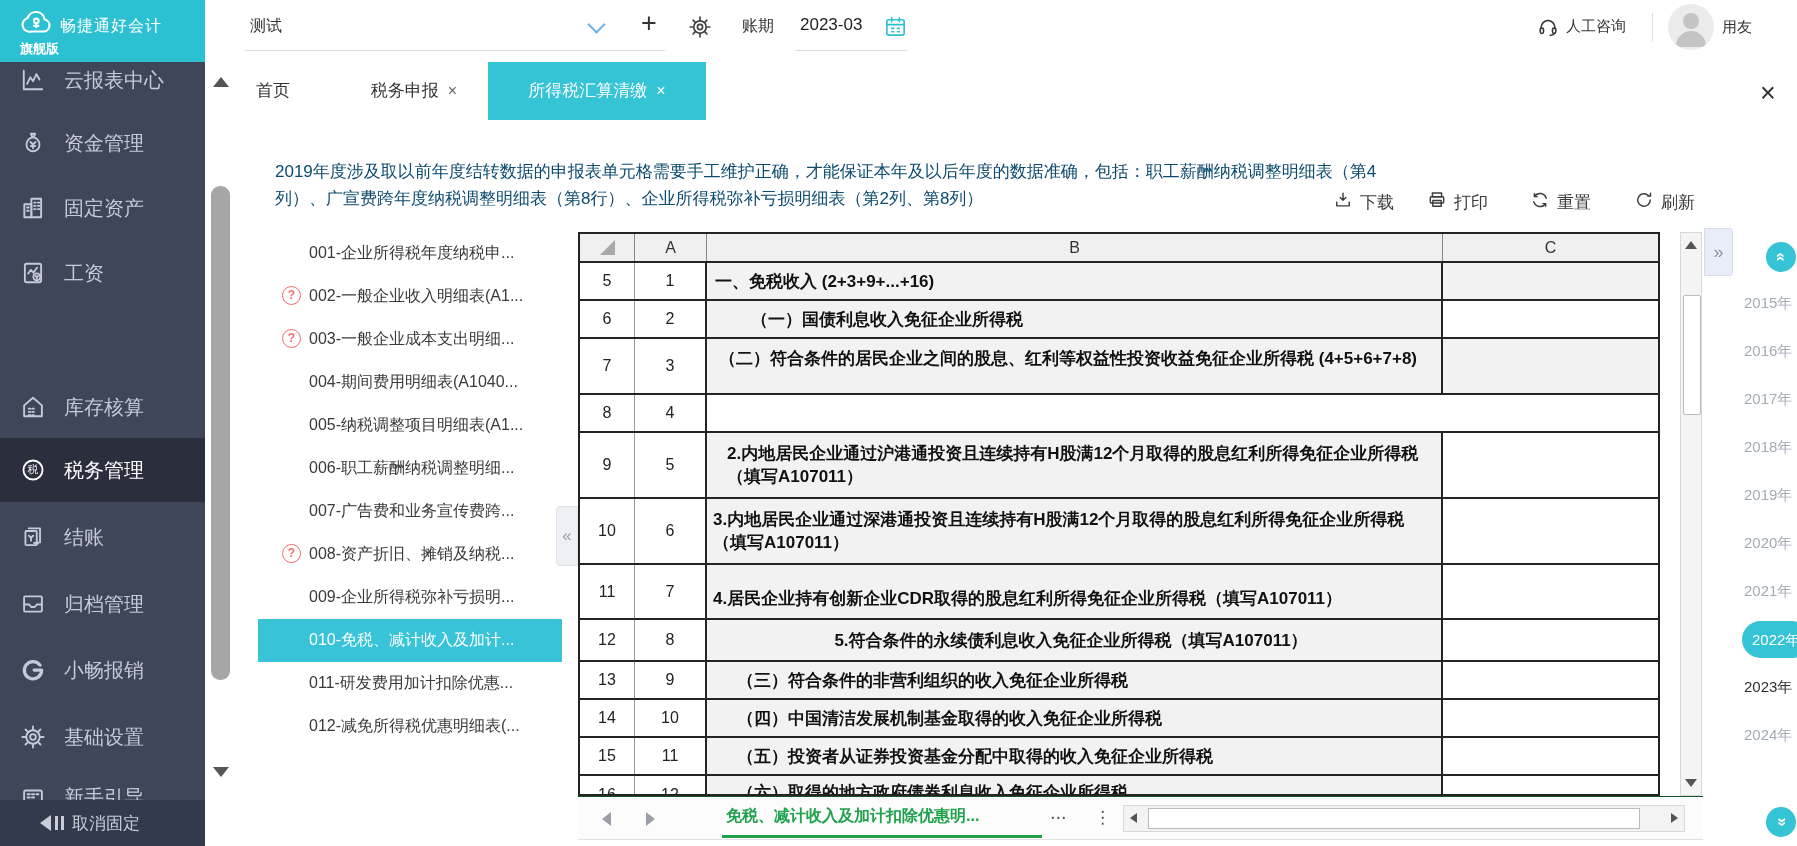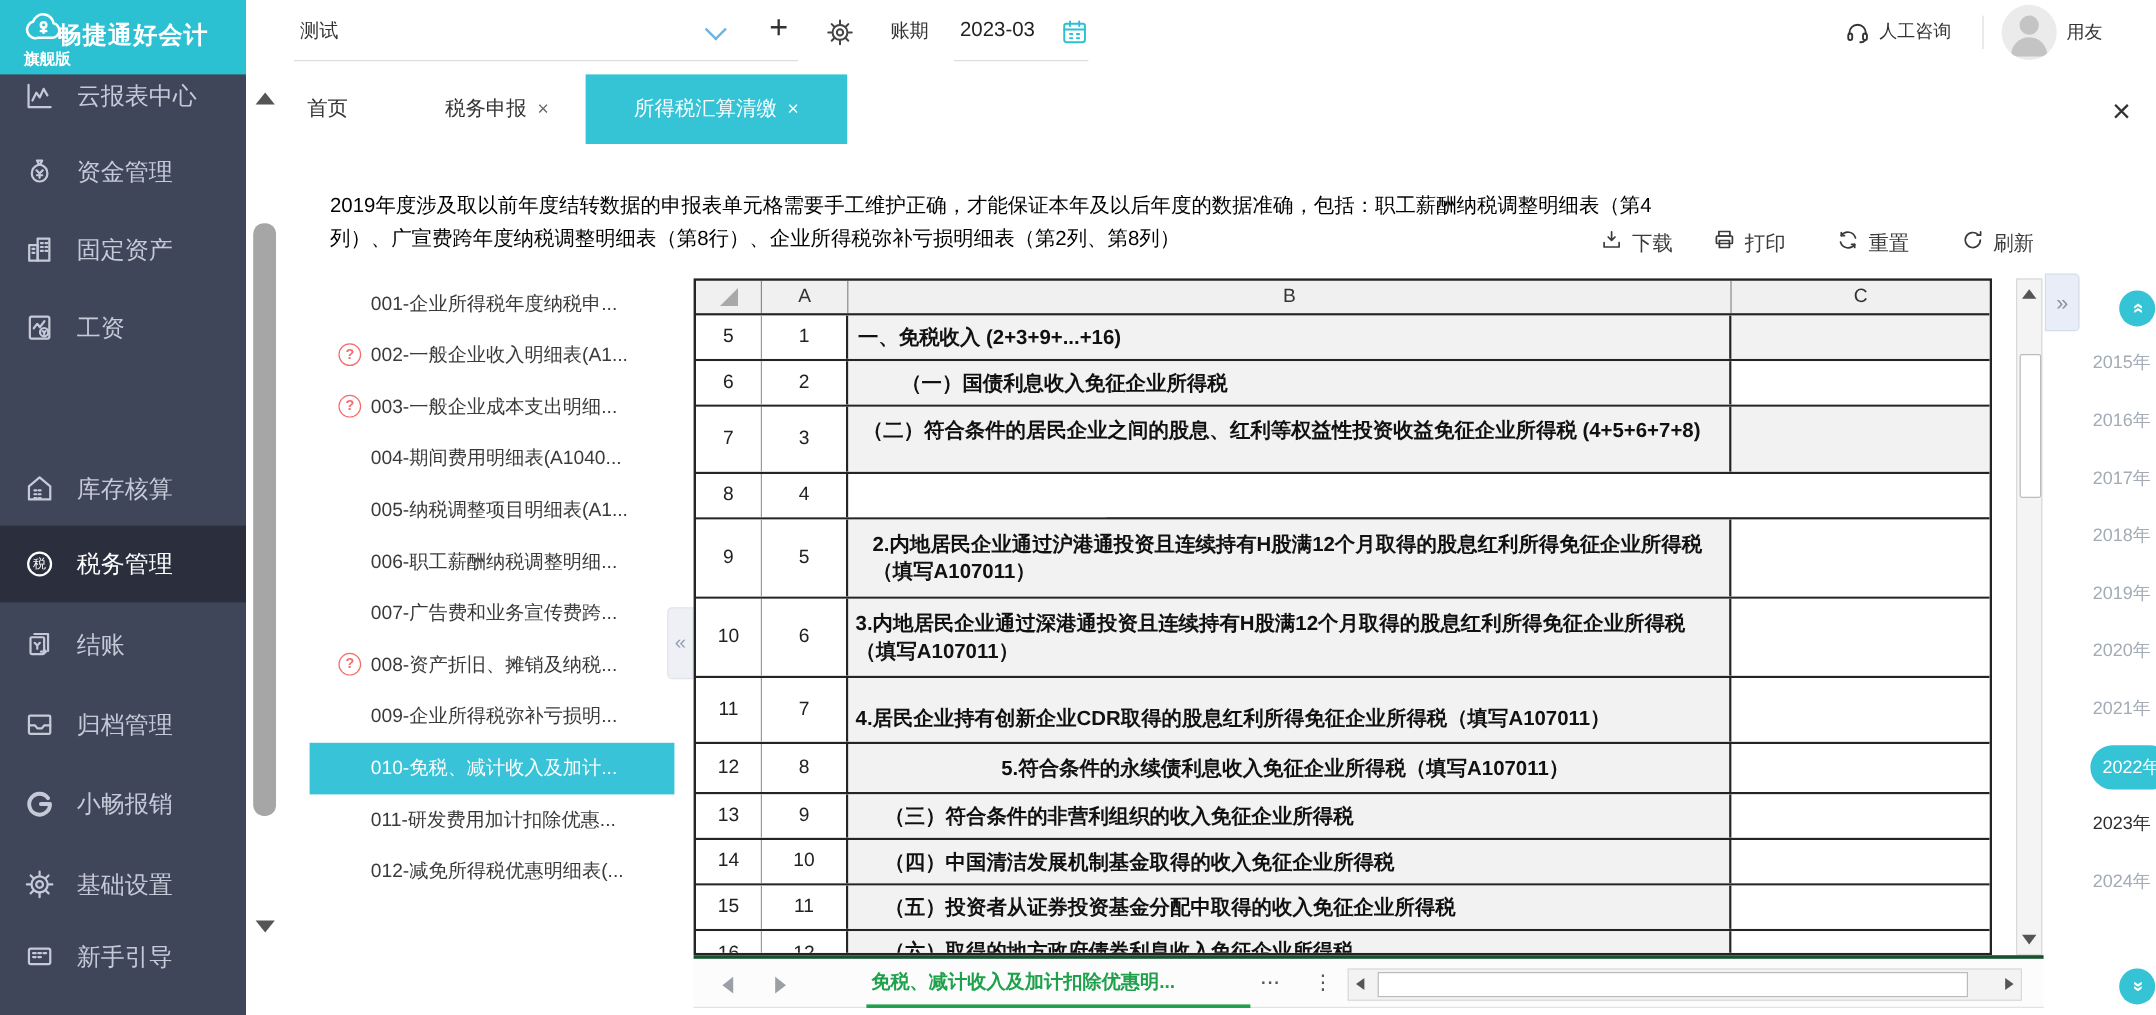--- a/index.html
+++ b/index.html
@@ -3,21 +3,21 @@
 <meta charset="utf-8">
 <style>
   html,body{margin:0;padding:0;background:#eef0f3;}
   .screen{position:relative;width:1797px;height:846px;background:#fff;overflow:hidden;
     font-family:"Liberation Sans","DejaVu Sans",sans-serif;color:#333;}
   .abs{position:absolute;}
   .ic{fill:none;stroke:currentColor;stroke-width:1.7;stroke-linecap:round;stroke-linejoin:round;}
   
   .topbar{position:absolute;left:205px;top:0;width:1592px;height:55px;background:#fff;}
   .logo{position:absolute;left:0;top:0;width:205px;height:62px;background:#2cc0d3;color:#fff;z-index:5;}
-  .brand-name{position:absolute;left:48px;top:16px;font-size:20px;font-weight:bold;letter-spacing:1px;white-space:nowrap;}
+  .brand-name{position:absolute;left:60px;top:16px;font-size:16px;font-weight:normal;letter-spacing:1px;white-space:nowrap;}
   .brand-ed{position:absolute;left:20px;top:40px;font-size:13px;font-weight:bold;}
   .acct{position:absolute;left:45px;top:16px;font-size:16px;color:#333;}
   .uline{position:absolute;height:1px;background:#dcdcdc;}
   .chev{position:absolute;width:11px;height:11px;border-left:2px solid #6db4e3;border-bottom:2px solid #6db4e3;transform:rotate(-45deg);}
   .plus{position:absolute;font-size:27px;color:#333;font-weight:400;}
   .tb-txt{position:absolute;font-size:16px;color:#333;}
   .divider{position:absolute;width:1px;height:28px;background:#ddd;}
   .avatar{position:absolute;width:46px;height:46px;border-radius:50%;background:#ebebeb;overflow:hidden;}
   .av-head{position:absolute;left:15px;top:9px;width:16px;height:16px;border-radius:50%;background:#c4c4c4;}
   .av-body{position:absolute;left:8px;top:27px;width:30px;height:16px;border-radius:15px 15px 0 0;background:#c4c4c4;}
@@ -37,21 +37,21 @@
   .g-up{position:absolute;left:8px;top:22px;width:0;height:0;border-left:8px solid transparent;border-right:8px solid transparent;border-bottom:10px solid #555;}
   .g-dn{position:absolute;left:8px;top:712px;width:0;height:0;border-left:8px solid transparent;border-right:8px solid transparent;border-top:10px solid #555;}
   .g-thumb{position:absolute;left:6px;top:131px;width:19px;height:494px;background:#a6a6a6;border-radius:9px;}
   
   .tab{position:absolute;top:62px;height:58px;line-height:58px;font-size:17px;color:#333;text-align:center;cursor:pointer;white-space:nowrap;}
   .tab .x{color:#666;margin-left:9px;font-size:16px;}
   .tab.active{background:#35c3d6;color:#fff;}
   .tab.active .x{color:#fff;}
   .close-top{position:absolute;left:1760px;top:78px;font-size:27px;color:#333;cursor:pointer;}
   
-  .warn{position:absolute;left:275px;width:1290px;font-size:17px;color:#000000;white-space:nowrap;}
+  .warn{position:absolute;left:275px;width:1290px;font-size:17px;color:#0c4a6e;white-space:nowrap;}
   .tbtn{position:absolute;top:189px;height:26px;display:flex;align-items:center;gap:7px;font-size:17px;color:#3a3a3a;cursor:pointer;}
   .tbtn svg{width:20px;height:20px;}
   
   .flist{position:absolute;left:258px;top:228px;width:304px;height:470px;background:#fff;}
   .fi{position:absolute;left:0;width:304px;height:43px;font-size:16px;color:#3a3a3a;cursor:pointer;}
   .fi .flabel{position:absolute;left:51px;top:11px;white-space:nowrap;overflow:hidden;width:248px;}
   .fi.sel{background:#38c3d8;}
   .fi.sel .flabel{color:#fff;}
   .qmark{position:absolute;left:24px;top:11px;width:17px;height:17px;border:1.5px solid #f56c6c;border-radius:50%;color:#f56c6c;font-size:12px;line-height:17px;text-align:center;font-weight:bold;}
   .collapse-h{position:absolute;left:556px;top:506px;width:20px;height:58px;background:#eef0f5;border:1px solid #dfe3ea;border-radius:4px 0 0 4px;color:#98a0b3;font-size:17px;display:flex;align-items:center;justify-content:center;cursor:pointer;}
@@ -67,21 +67,21 @@
   .g-c{width:215px;box-sizing:border-box;background:#fff;flex:none;}
   .g-c.shade{background:#f2f2f2;}
   .g-b.ctr{justify-content:center;}
   .corner-tri{width:0;height:0;border-bottom:15px solid #a9a9a9;border-left:15px solid transparent;}
   
   .vsb{position:absolute;left:1680px;top:232px;width:22px;height:564px;background:#f4f4f4;border:1px solid #d8d8d8;box-sizing:border-box;}
   .vsb-up{position:absolute;left:4px;top:8px;width:0;height:0;border-left:6px solid transparent;border-right:6px solid transparent;border-bottom:8px solid #555;}
   .vsb-dn{position:absolute;left:4px;bottom:8px;width:0;height:0;border-left:6px solid transparent;border-right:6px solid transparent;border-top:8px solid #555;}
   .vsb-thumb{position:absolute;left:2px;top:62px;width:16px;height:118px;background:#fff;border:1px solid #bbb;border-radius:2px;}
   
-  .sheetbar{position:absolute;left:578px;top:796px;width:1125px;height:44px;background:#fcfcfc;border-top:3px solid #14532d;border-bottom:1px solid #e2e2e2;box-sizing:border-box;}
+  .sheetbar{position:absolute;left:578px;top:796px;width:1125px;height:44px;background:#fcfcfc;border-top:1px solid #14532d;border-bottom:1px solid #e2e2e2;box-sizing:border-box;}
   .pg-l{position:absolute;top:15px;width:0;height:0;border-top:7px solid transparent;border-bottom:7px solid transparent;border-right:9px solid #9aa0a6;cursor:pointer;}
   .pg-r{position:absolute;top:15px;width:0;height:0;border-top:7px solid transparent;border-bottom:7px solid transparent;border-left:9px solid #9aa0a6;cursor:pointer;}
   .sheettab{position:absolute;left:148px;top:9px;font-size:16px;font-weight:bold;color:#1fa14c;white-space:nowrap;cursor:pointer;}
   .sheettab-u{position:absolute;left:144px;top:38px;width:320px;height:3px;background:#1fa14c;}
   .sb-more{position:absolute;left:472px;top:4px;font-size:20px;color:#555;cursor:pointer;}
   .sb-menu{position:absolute;left:516px;top:10px;font-size:17px;color:#555;cursor:pointer;letter-spacing:1px;}
   .hsb{position:absolute;left:545px;top:8px;width:562px;height:27px;background:#f3f3f3;border:1px solid #d9d9d9;box-sizing:border-box;}
   .hsb-l{position:absolute;left:6px;top:7px;width:0;height:0;border-top:5px solid transparent;border-bottom:5px solid transparent;border-right:7px solid #555;}
   .hsb-r{position:absolute;right:6px;top:7px;width:0;height:0;border-top:5px solid transparent;border-bottom:5px solid transparent;border-left:7px solid #555;}
   .hsb-thumb{position:absolute;left:24px;top:2px;width:492px;height:21px;background:#fff;border:1px solid #bbb;box-sizing:border-box;}
@@ -244,20 +244,26 @@
           </svg></span>
       <span class="mlabel">基础设置</span>
     </div>
     <div class="mi" style="top:717px;">
       <span class="micon"><svg class="ic" width="26" height="26" viewBox="0 0 24 24">
             <rect x="3.8" y="6" width="16.4" height="12" rx="1.5"></rect>
             <path d="M7 9.5h2M11 9.5h2M15 9.5h2M7 12.5h2M11 12.5h2"></path>
           </svg></span>
       <span class="mlabel">新手引导</span>
     </div>
+    <div class="unpin">
+      <div class="unpin-tri"></div>
+      <div class="unpin-bar" style="left:55px;"></div>
+      <div class="unpin-bar" style="left:61px;"></div>
+      <span class="unpin-label">取消固定</span>
+    </div>
   </div>
 
   <div class="gutter">
     <div class="g-up"></div>
     <div class="g-thumb"></div>
     <div class="g-dn"></div>
   </div>
 
   <div class="tab" style="left:240px;width:66px;"><span>首页</span></div>
   <div class="tab active" style="left:488px;width:218px;"><span>所得税汇算清缴</span><span class="x">×</span></div>

